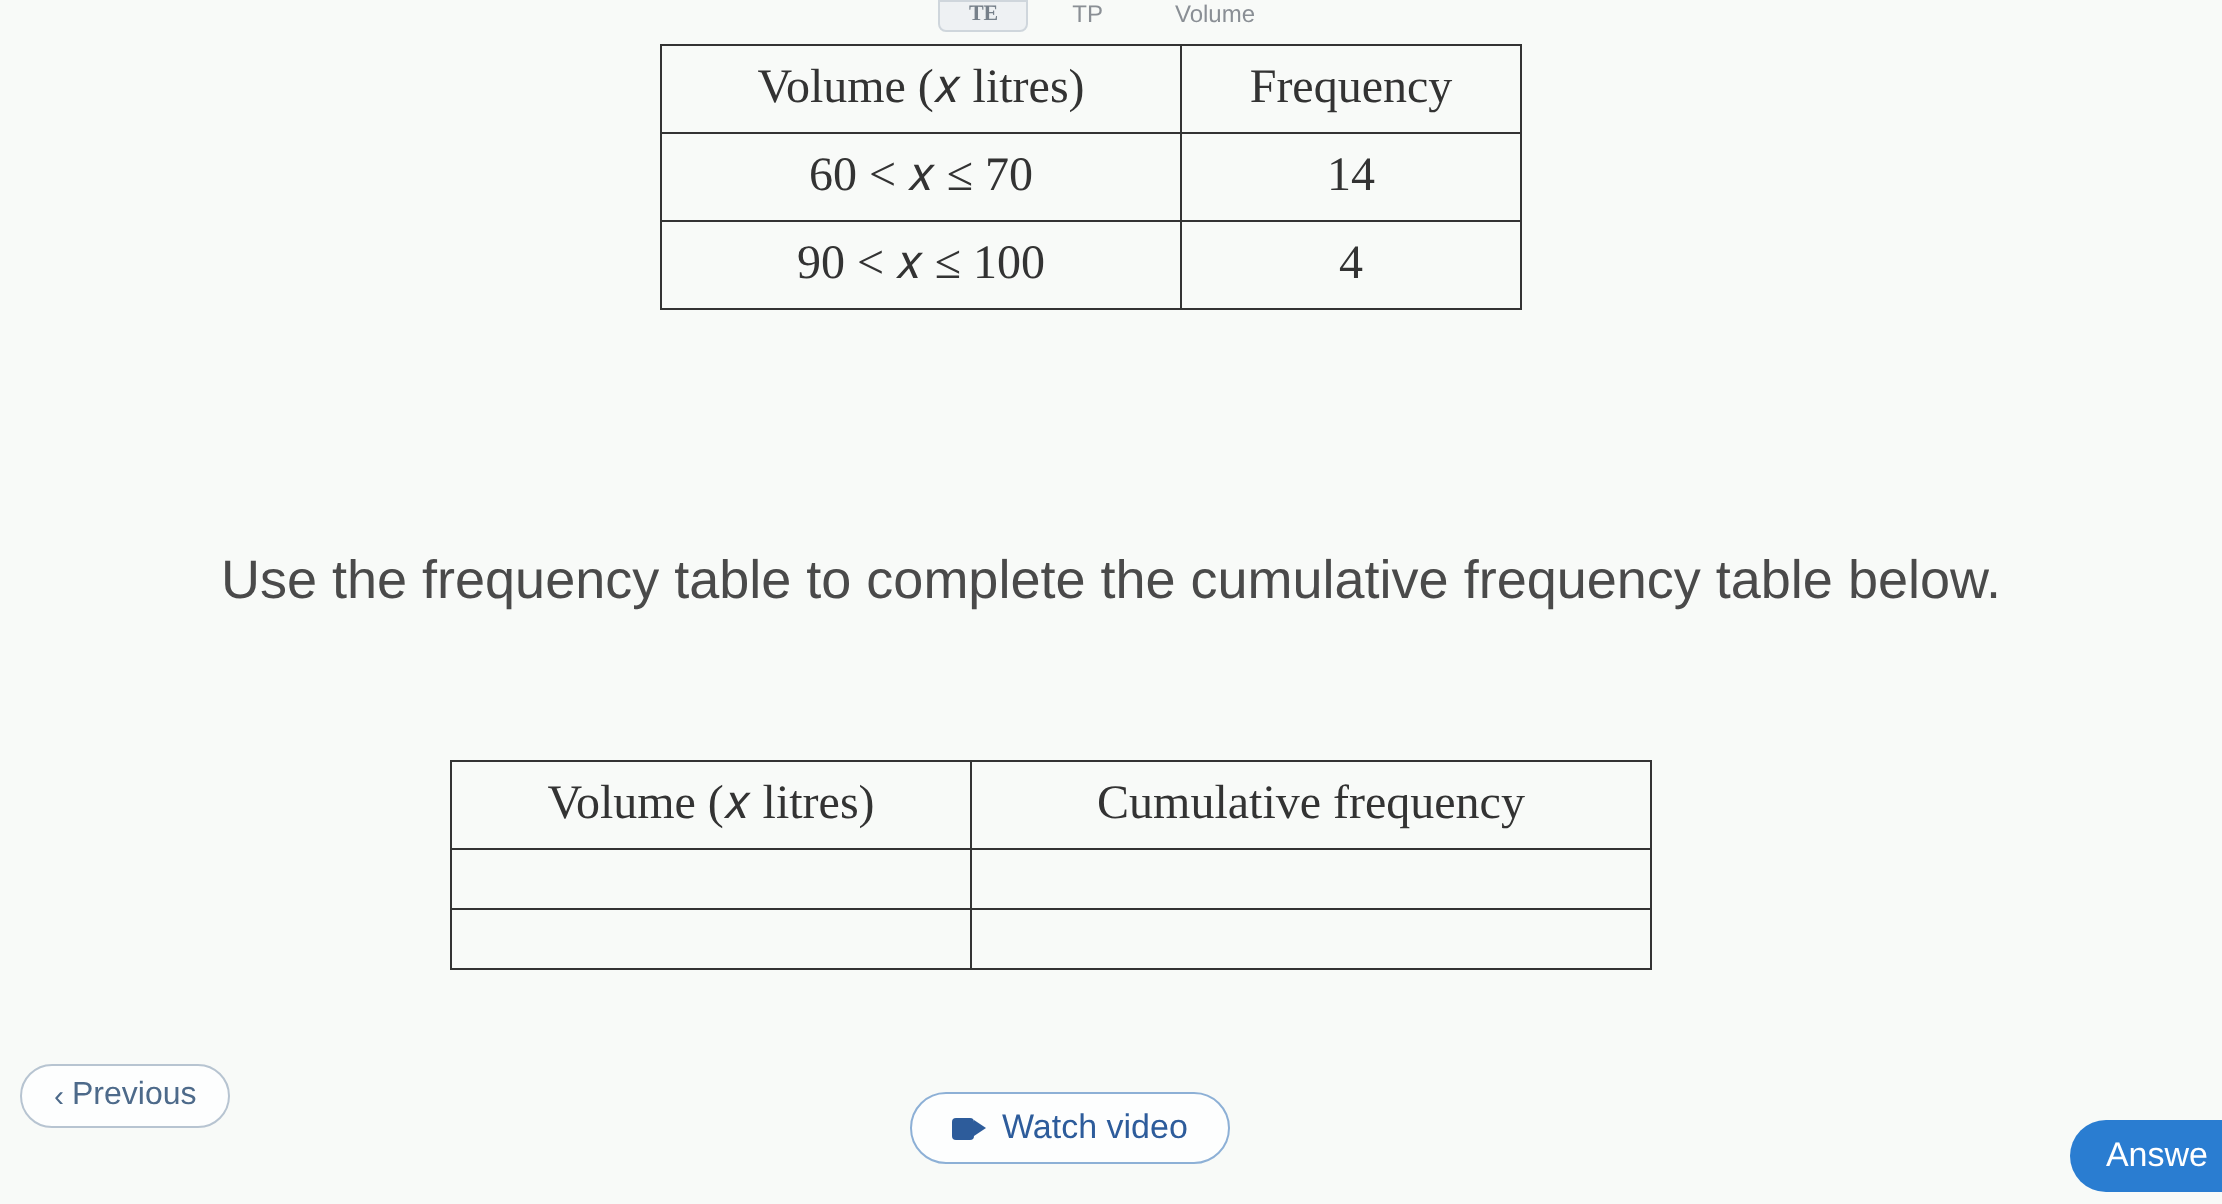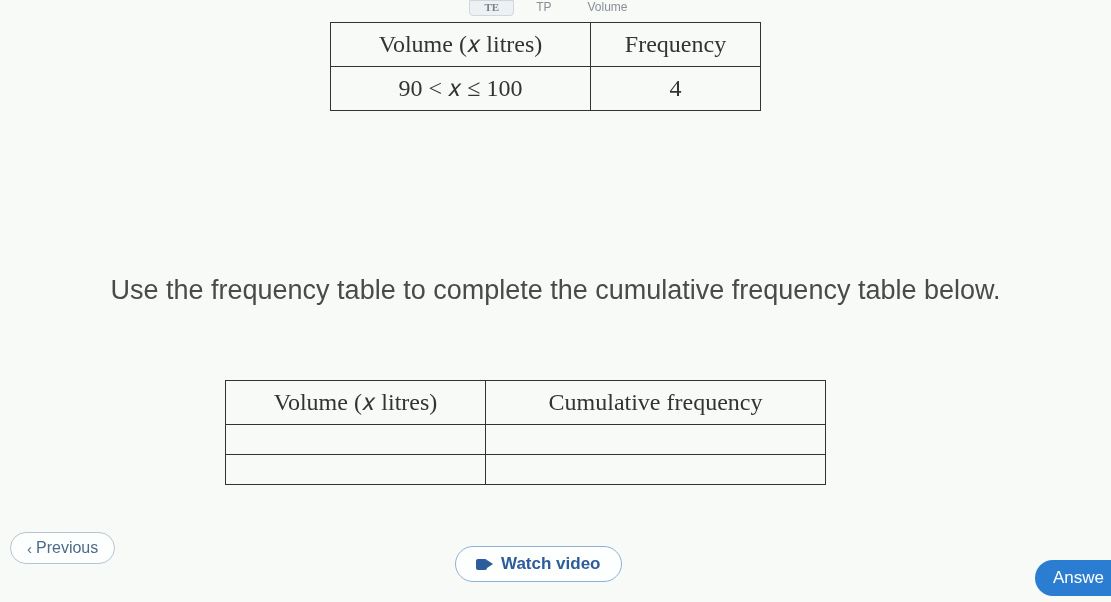--- a/index.html
+++ b/index.html
@@ -101,21 +101,20 @@
     font-size: 17px;
     color: #2d5c9b;
     background: #fdfefe;
     border: 1.5px solid #8db0d6;
     border-radius: 20px;
     padding: 7px 20px;
     cursor: pointer;
     display: flex;
     align-items: center;
     gap: 8px;
-    font-weight: bold;
   }
   .answer-btn {
     position: absolute;
     right: 0;
     bottom: 6px;
     font-family: -apple-system, Arial, sans-serif;
     font-size: 17px;
     color: #fff;
     background: #2a7dd1;
     border: none;
@@ -157,20 +156,24 @@
   <span class="frag">Volume</span>
 </div>
 
 <table class="freq-table">
   <tbody>
       <tr>
     <td class="vol">Volume (𝑥 litres)</td>
     <td class="frq">Frequency</td>
   </tr>
   <tr>
+    <td class="vol">60 &lt; 𝑥 ≤ 70</td>
+    <td class="frq">14</td>
+  </tr>
+  <tr>
     <td class="vol">90 &lt; 𝑥 ≤ 100</td>
     <td class="frq">4</td>
   </tr>
 </tbody>
   </table>
 
 <div class="question-text">Use the frequency table to complete the cumulative frequency table below.</div>
 
 <table class="cum-table">
   <tbody>

